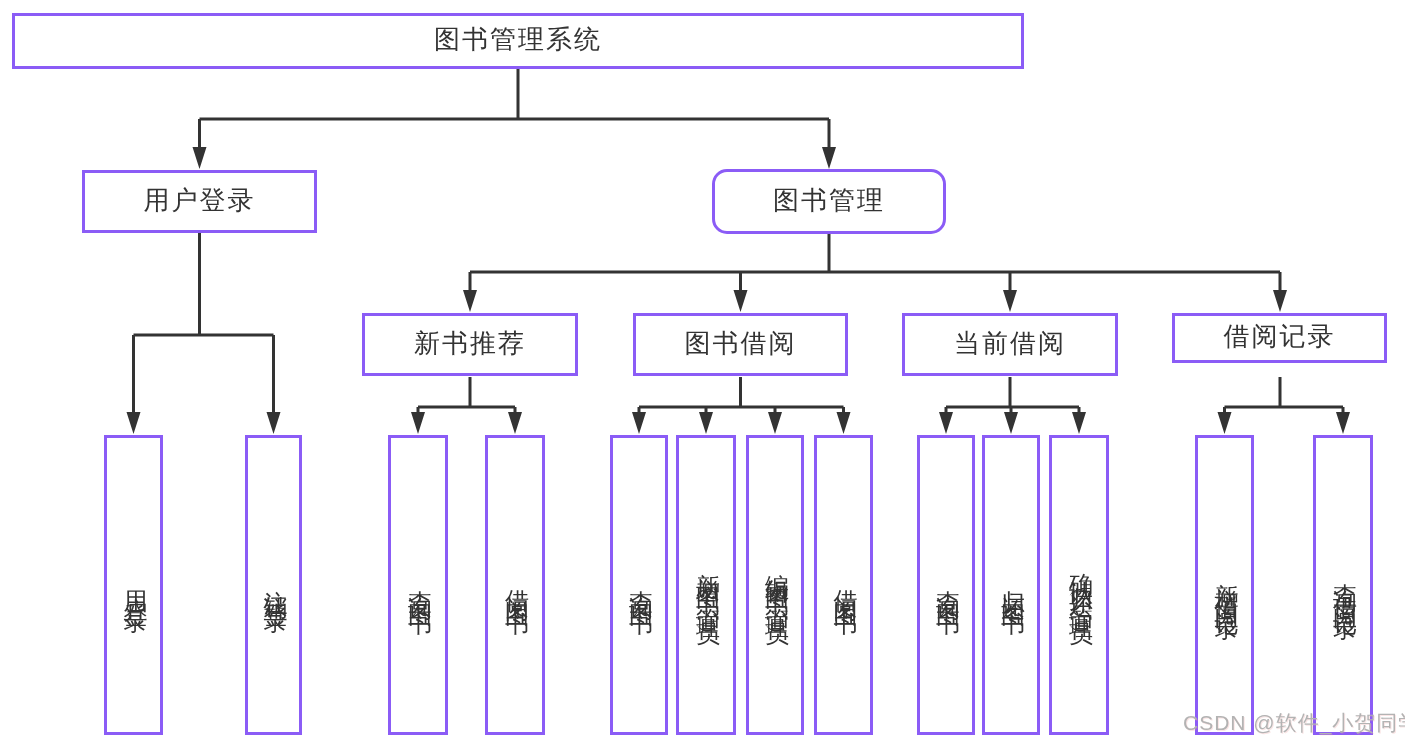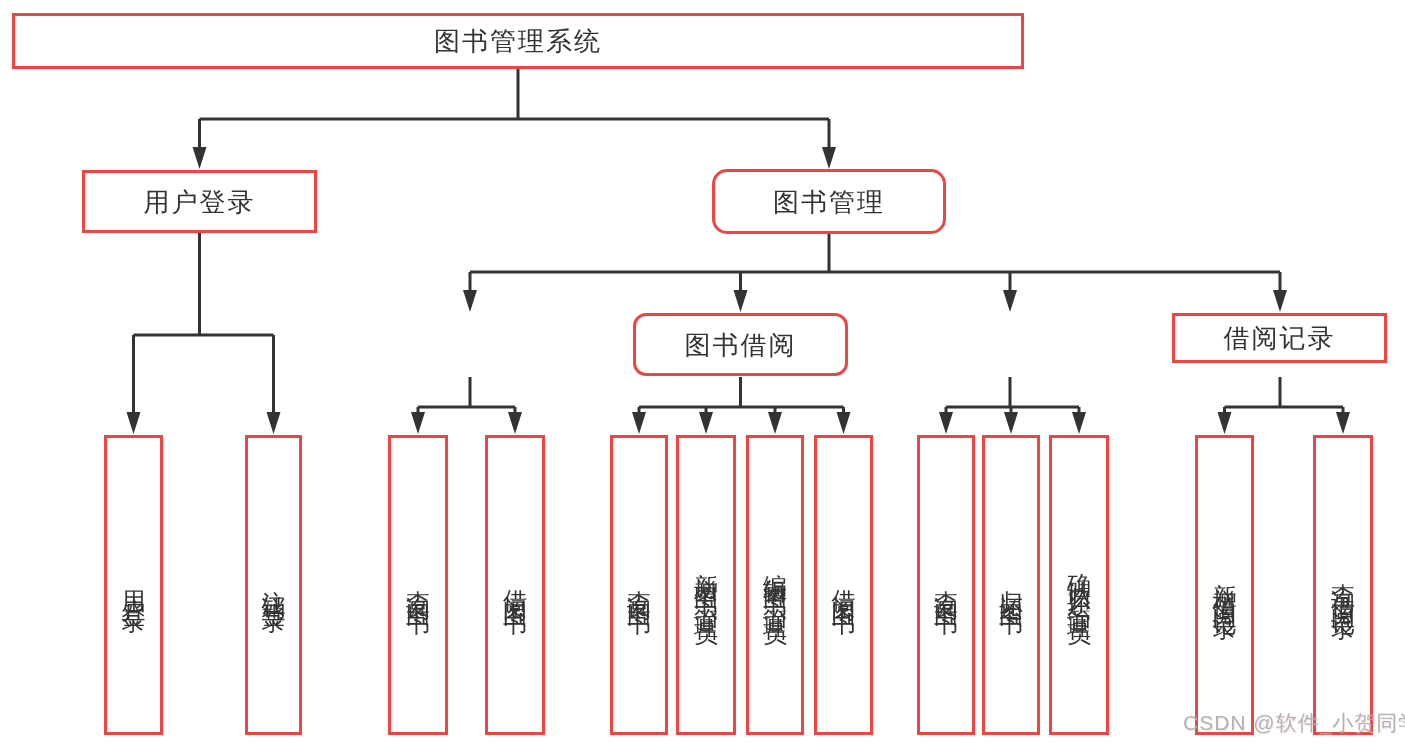--- a/index.html
+++ b/index.html
@@ -13,27 +13,28 @@
   }
   #wires {
     position: absolute;
     left: 0; top: 0;
     z-index: 1;
   }
   .node {
     position: absolute;
     box-sizing: border-box;
     background: #ffffff;
-    border: 3px solid #ef4444;
+    border: 3px solid #8b5cf6;
     color: #333333;
     display: flex;
     align-items: center;
     justify-content: center;
     z-index: 2;
     text-align: center;
+    font-family: Liberation Mono, monospace;
   }
   .h-node {
     font-size: 26px;
     letter-spacing: 2px;
     line-height: 1;
   }
   .v-node {
     top: 435px;
     height: 300px;
     writing-mode: vertical-rl;
@@ -84,21 +85,23 @@
       M639 434 l-7 -22 h14 z   M706 434 l-7 -22 h14 z   M775 434 l-7 -22 h14 z   M843.5 434 l-7 -22 h14 z
       M946 434 l-7 -22 h14 z   M1011 434 l-7 -22 h14 z  M1079 434 l-7 -22 h14 z
       M1224.5 434 l-7 -22 h14 z M1343 434 l-7 -22 h14 z"></path>
   </svg>
 
   <div class="node h-node" style="left:12px; top:13px; width:1012px; height:56px;">图书管理系统</div>
 
   <div class="node h-node" style="left:82px; top:170px; width:235px; height:63px;">用户登录</div>
   <div class="node h-node" style="left:712px; top:169px; width:234px; height:65px;border-radius:15px;">图书管理</div>
 
-  <div class="node h-node" style="left:633px; top:313px; width:215px; height:63px;border-radius:13px;">图书借阅</div>
+  <div class="node h-node" style="left:362px; top:313px; width:216px; height:63px;">新书推荐</div>
+  <div class="node h-node" style="left:633px; top:313px; width:215px; height:63px;">图书借阅</div>
+  <div class="node h-node" style="left:902px; top:313px; width:216px; height:63px;">当前借阅</div>
   <div class="node h-node" style="left:1172px; top:313px; width:215px; height:50px;">借阅记录</div>
 
   <div class="node v-node" style="left:104px; width:59px;">用户登录</div>
   <div class="node v-node" style="left:245px; width:57px;">注销登录</div>
 
   <div class="node v-node" style="left:388px; width:60px;">查询图书</div>
   <div class="node v-node" style="left:485px; width:60px;">借阅图书</div>
 
   <div class="node v-node" style="left:610px; width:58px;">查询图书</div>
   <div class="node v-node" style="left:676px; width:60px;">新增图书（管理员）</div>

